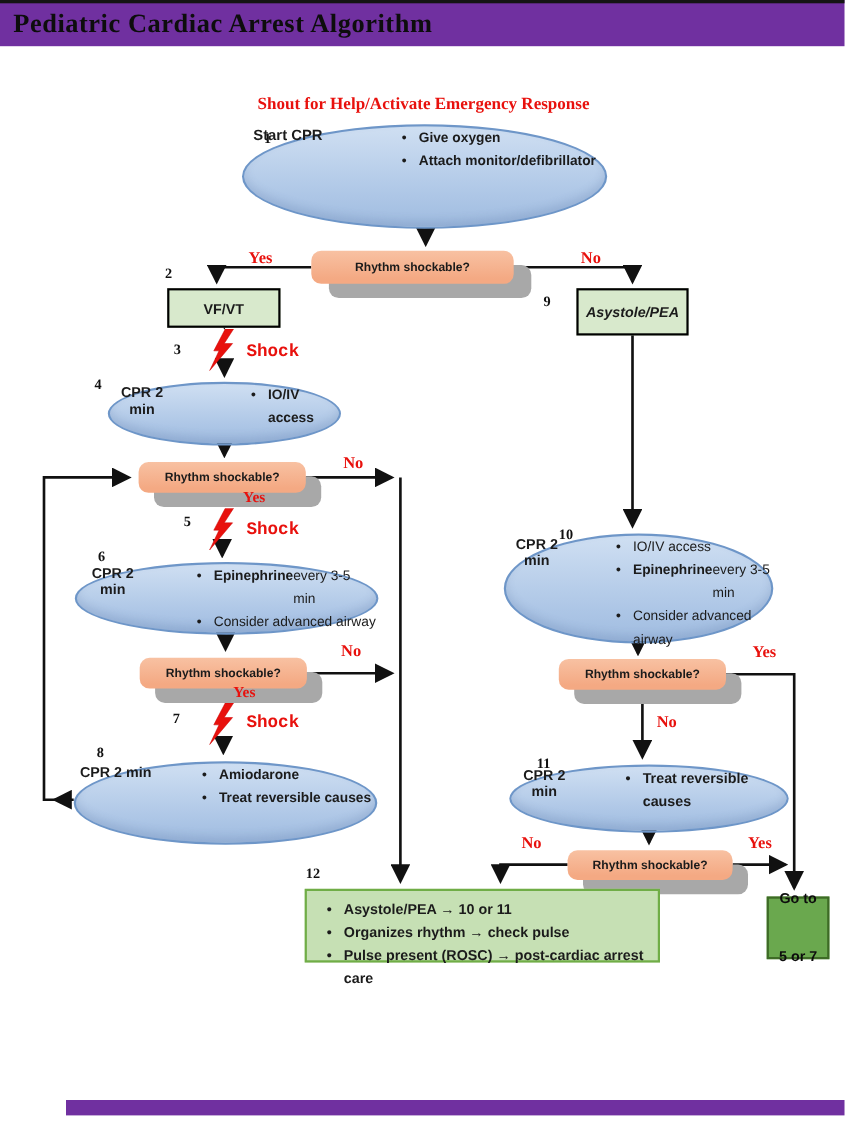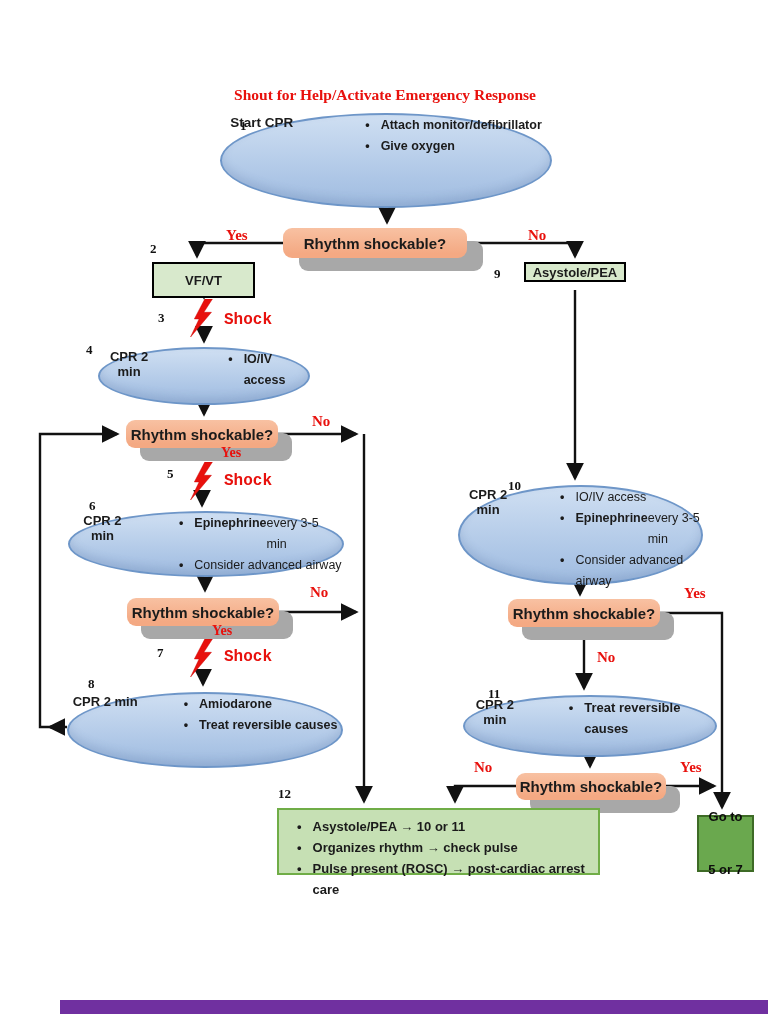--- a/index.html
+++ b/index.html
@@ -18,41 +18,44 @@
   .ellipse{position:absolute;border-radius:50%;border:2px solid var(--blueBorder,#6e96c8);box-sizing:border-box;
         background:linear-gradient(180deg,#cfdff2 0%,var(--blue,#adc6e6) 70%,#a0bce0 100%);
         box-shadow:inset 0 -5px 8px rgba(70,100,150,.18);
         display:flex;flex-direction:row;justify-content:center;}
   .etitle{font-weight:bold;text-align:center;font-size:13px;margin-bottom:2px;}
   .ebul{display:flex;flex-direction:column;align-self:flex-start;}
   .li{display:flex;align-items:baseline;font-size:12.5px;line-height:21px;}
   .li::before{content:"•";font-weight:bold;margin-right:11px;}
   .bld{font-weight:bold;}
   .qshadow{position:absolute;background:var(--gray,#a8a8a8);border-radius:9px;}
-  .qbox{position:absolute;border-radius:9px;box-sizing:border-box;text-align:left;font-weight:bold;font-size:15px;
+  .qbox{position:absolute;border-radius:9px;box-sizing:border-box;text-align:left;font-weight:bold;font-size:11px;
         background:linear-gradient(180deg,#f8c1a2 0%,var(--salmon,#f4a983) 85%);
         display:flex;align-items:center;justify-content:center;}
   .gbox{position:absolute;background:var(--lightGreen,#d8e9cc);border:2px solid #000;box-sizing:border-box;
         text-align:center;font-weight:bold;font-size:13px;display:flex;align-items:center;justify-content:center;}
   .box12{position:absolute;background:var(--green12,#c6e0b4);border:2px solid var(--greenBorder,#70ad47);
         box-sizing:border-box;padding:6px 0 0 18px;}
   .box12 .li{font-size:13px;line-height:21px;}
   .goto{position:absolute;background:var(--greenDark,#6aa84e);border:2px solid #3e6b26;box-sizing:border-box;
         display:flex;flex-direction:column;align-items:center;justify-content:center;
         font-weight:bold;font-size:13px;line-height:18px;color:#0d0d0d;gap:35px;}
   .wires{position:absolute;left:0;top:0;pointer-events:none;}
   .wires path{stroke:#111;stroke-width:2.4;fill:none;}
   .bolt{position:absolute;}
   .bolt path{fill:var(--red,#ee1111);stroke:#c00;stroke-width:.5;}
 </style>
 </head>
 <body>
 
 <div class="page">
 
+  <header class="titlebar">
+    <span>Pediatric Cardiac Arrest Algorithm</span>
+  </header>
 
   <div class="banner">Shout for Help/Activate Emergency Response</div>
 
   <svg class="wires" width="768" height="1024" viewBox="0 0 768 1024">
     <defs>
       <marker id="ah" viewBox="0 0 10 10" refX="8.5" refY="5" markerWidth="7.5" markerHeight="7.5" orient="auto-start-reverse">
         <path d="M0 0 L10 5 L0 10 Z" style="fill:#111;stroke:none"></path>
       </marker>
     </defs>
     <g>
@@ -80,40 +83,40 @@
       <path d="M516 786 H455 V801" marker-end="url(#ah)"></path>
       <path d="M666 786 H714" marker-end="url(#ah)"></path>
     </g>
   </svg>
 
   <div class="num" style="left:240px;top:118px;">1</div>
   <div class="ellipse" style="left:220px;top:113px;width:332px;height:95px;">
     <div class="etitle" style="font-size:13.5px;">Start CPR</div>
     <div class="ebul" style="margin-left:72px;">
       <div class="li">
+          <span class="bld">Give oxygen</span>
+          <span></span>
+        </div>
+      <div class="li">
           <span class="bld">Attach monitor/defibrillator</span>
-          <span></span>
-        </div>
-      <div class="li">
-          <span class="bld">Give oxygen</span>
           <span></span>
         </div>
     </div>
   </div>
 
   <div class="qshadow" style="left:299px;top:241px;width:184px;height:30px;"></div>
   <div class="qbox" style="left:283px;top:228px;width:184px;height:30px;">Rhythm shockable?</div>
   <div class="rlab" style="left:226px;top:227px;">Yes</div>
   <div class="rlab" style="left:528px;top:227px;">No</div>
 
   <div class="num" style="left:150px;top:241px;">2</div>
   <div class="gbox" style="left:152px;top:262px;width:103px;height:36px;">VF/VT</div>
 
   <div class="num" style="left:494px;top:266px;">9</div>
-  <div class="gbox" style="left:524px;top:262px;width:102px;height:20px;">Asystole/PEA</div>
+  <div class="gbox" style="left:524px;top:262px;width:102px;height:43px;font-style:italic;">Asystole/PEA</div>
 
   <div class="num" style="left:158px;top:310px;">3</div>
   <svg class="bolt" style="left:186px;top:299px;" width="30" height="38" viewBox="0 0 30 40">
     <path d="M19 0 L8 21 L13 21 L4 40 L26 14 L18 14 L27 0 Z"></path>
   </svg>
   <div class="shock" style="left:224px;top:311px;">Shock</div>
 
   <div class="num" style="left:86px;top:342px;">4</div>
   <div class="ellipse" style="left:98px;top:347px;width:212px;height:58px;">
     <div class="etitle">CPR 2 min</div>

